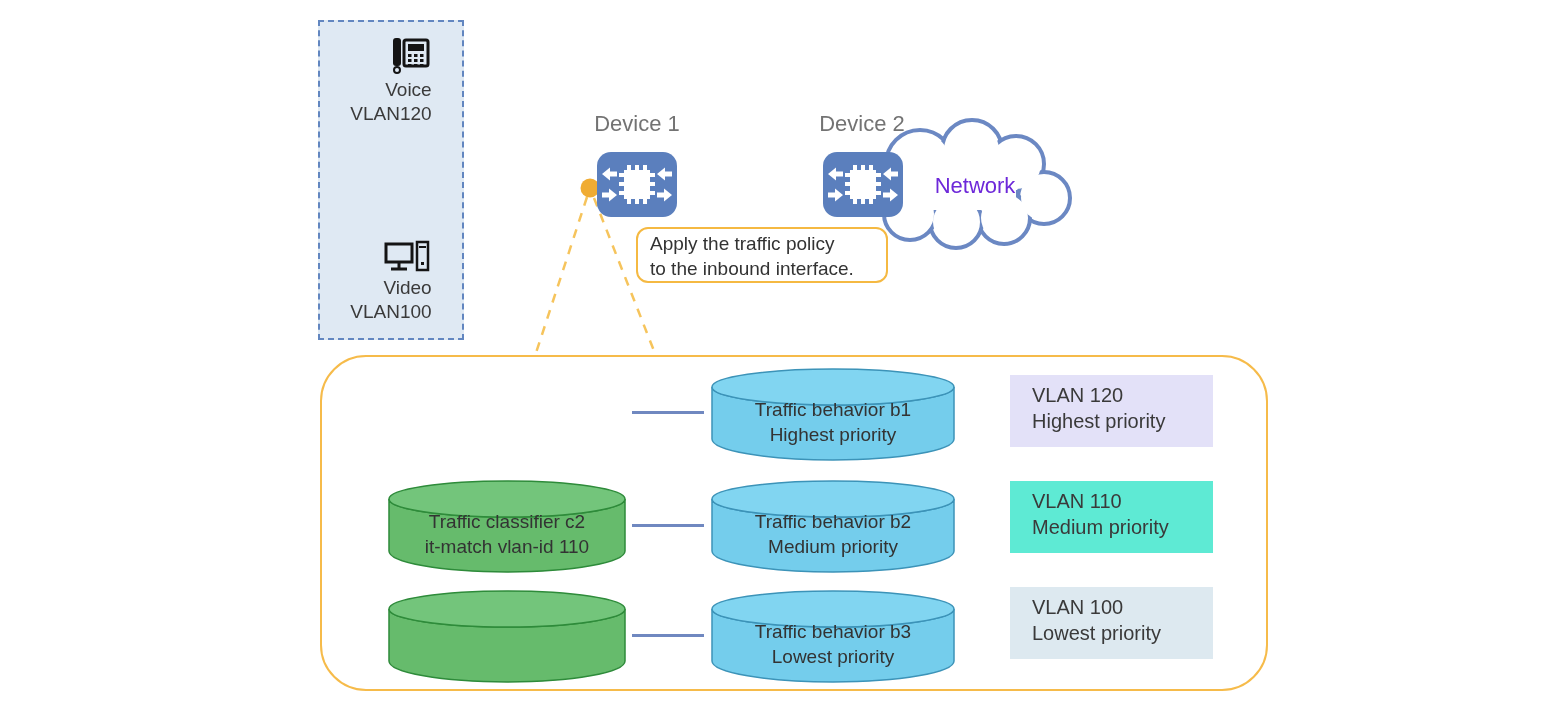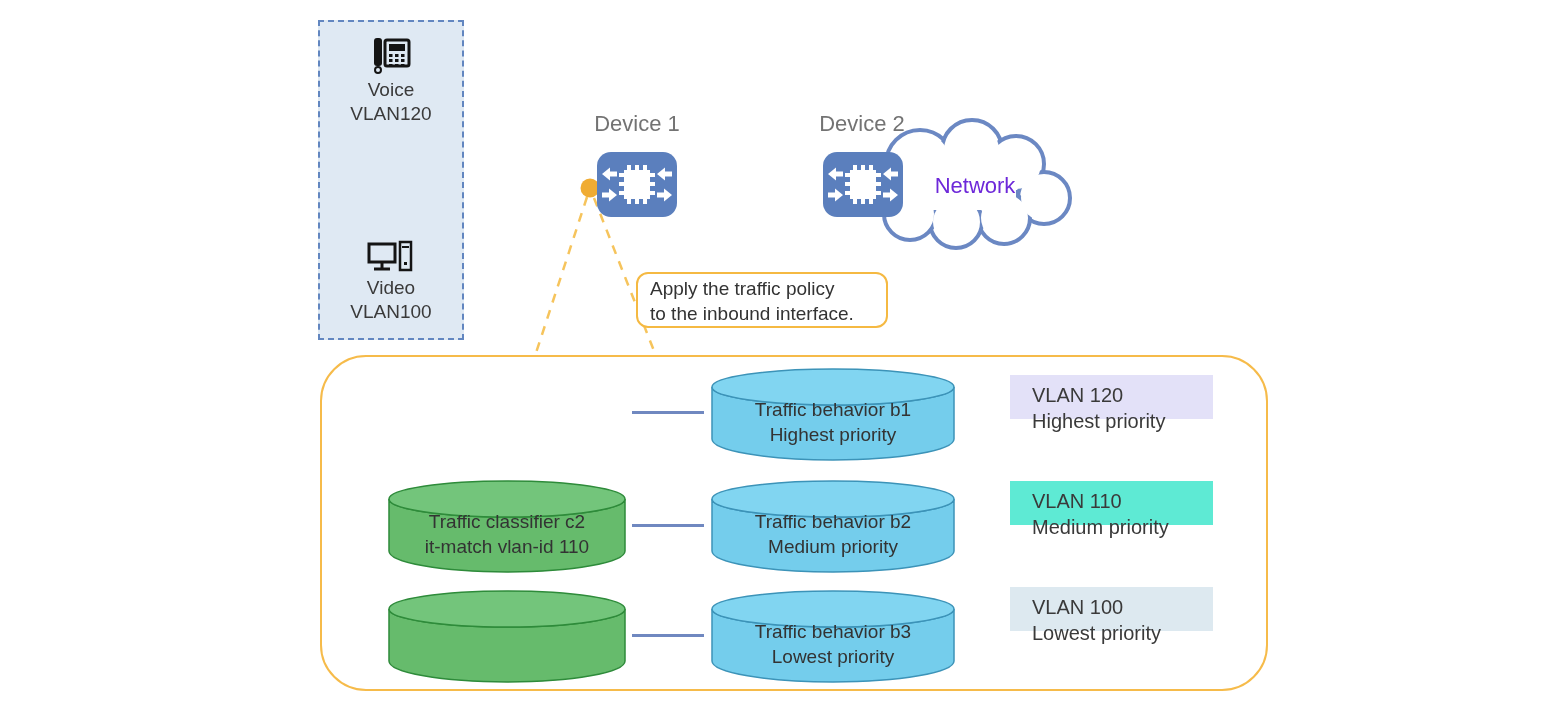--- a/index.html
+++ b/index.html
@@ -5,42 +5,42 @@
   html,body{margin:0;padding:0;background:#ffffff;}
   .stage{position:relative;width:1560px;height:710px;background:#fff;overflow:hidden;
          font-family:"Liberation Sans", sans-serif;color:#333;}
   .abs{position:absolute;}
   svg{display:block;}
 
   
   .sources{left:318px;top:20px;width:146px;height:320px;background:#dfe9f3;
            border:2px dashed #6286c0;box-sizing:border-box;display:flex;flex-direction:column;
            align-items:center;justify-content:space-between;padding:12px 0 14px 0;}
-  .src-item{display:flex;flex-direction:column;align-items:center;}
+  .src-item{display:flex;flex-direction:column;align-items:flex-end;}
   .src-item .lbl{font-size:19px;line-height:24px;color:#3a3a3a;text-align:center;}
 
   
   .dev-label{font-size:22px;color:#737373;text-align:center;width:130px;}
 
   
   .callout{left:636px;top:227px;width:252px;height:56px;border:2px solid #f5b942;border-radius:12px;
-           box-sizing:border-box;padding:2px 0 0 12px;font-size:19px;line-height:25px;color:#333;background:#fff;margin-top:45px;}
+           box-sizing:border-box;padding:2px 0 0 12px;font-size:19px;line-height:25px;color:#333;background:#fff;}
 
   
   .policy-box{left:320px;top:355px;width:948px;height:336px;border:2.5px solid #f6bb4a;
               border-radius:46px;box-sizing:border-box;background:transparent;}
 
   
   .cyl{width:240px;height:95px;}
   .cyl .txt{position:absolute;left:0;top:30px;width:100%;text-align:center;
             font-size:19px;line-height:25px;color:#333;}
 
   .connector{width:72px;height:3px;background:#7088c0;}
 
-  .vlan-box{width:203px;height:44px;box-sizing:border-box;padding:7px 0 0 22px;
+  .vlan-box{width:203px;height:72px;box-sizing:border-box;padding:7px 0 0 22px;
             font-size:20px;line-height:26px;color:#3a3a3a;}
 
   .net-label{font-size:22px;color:#6d28d9;text-align:center;width:180px;}
 </style>
 </head>
 <body>
 
 <div class="stage">
 
   <svg class="abs" style="left:0;top:0;" width="1560" height="710" viewBox="0 0 1560 710">

